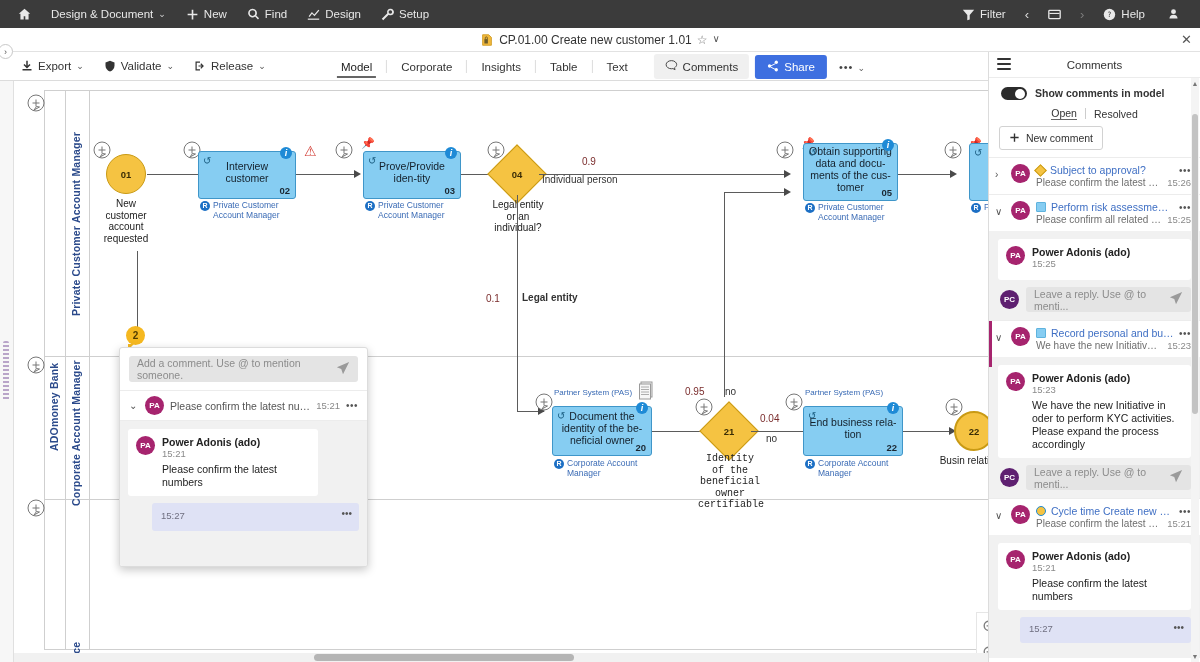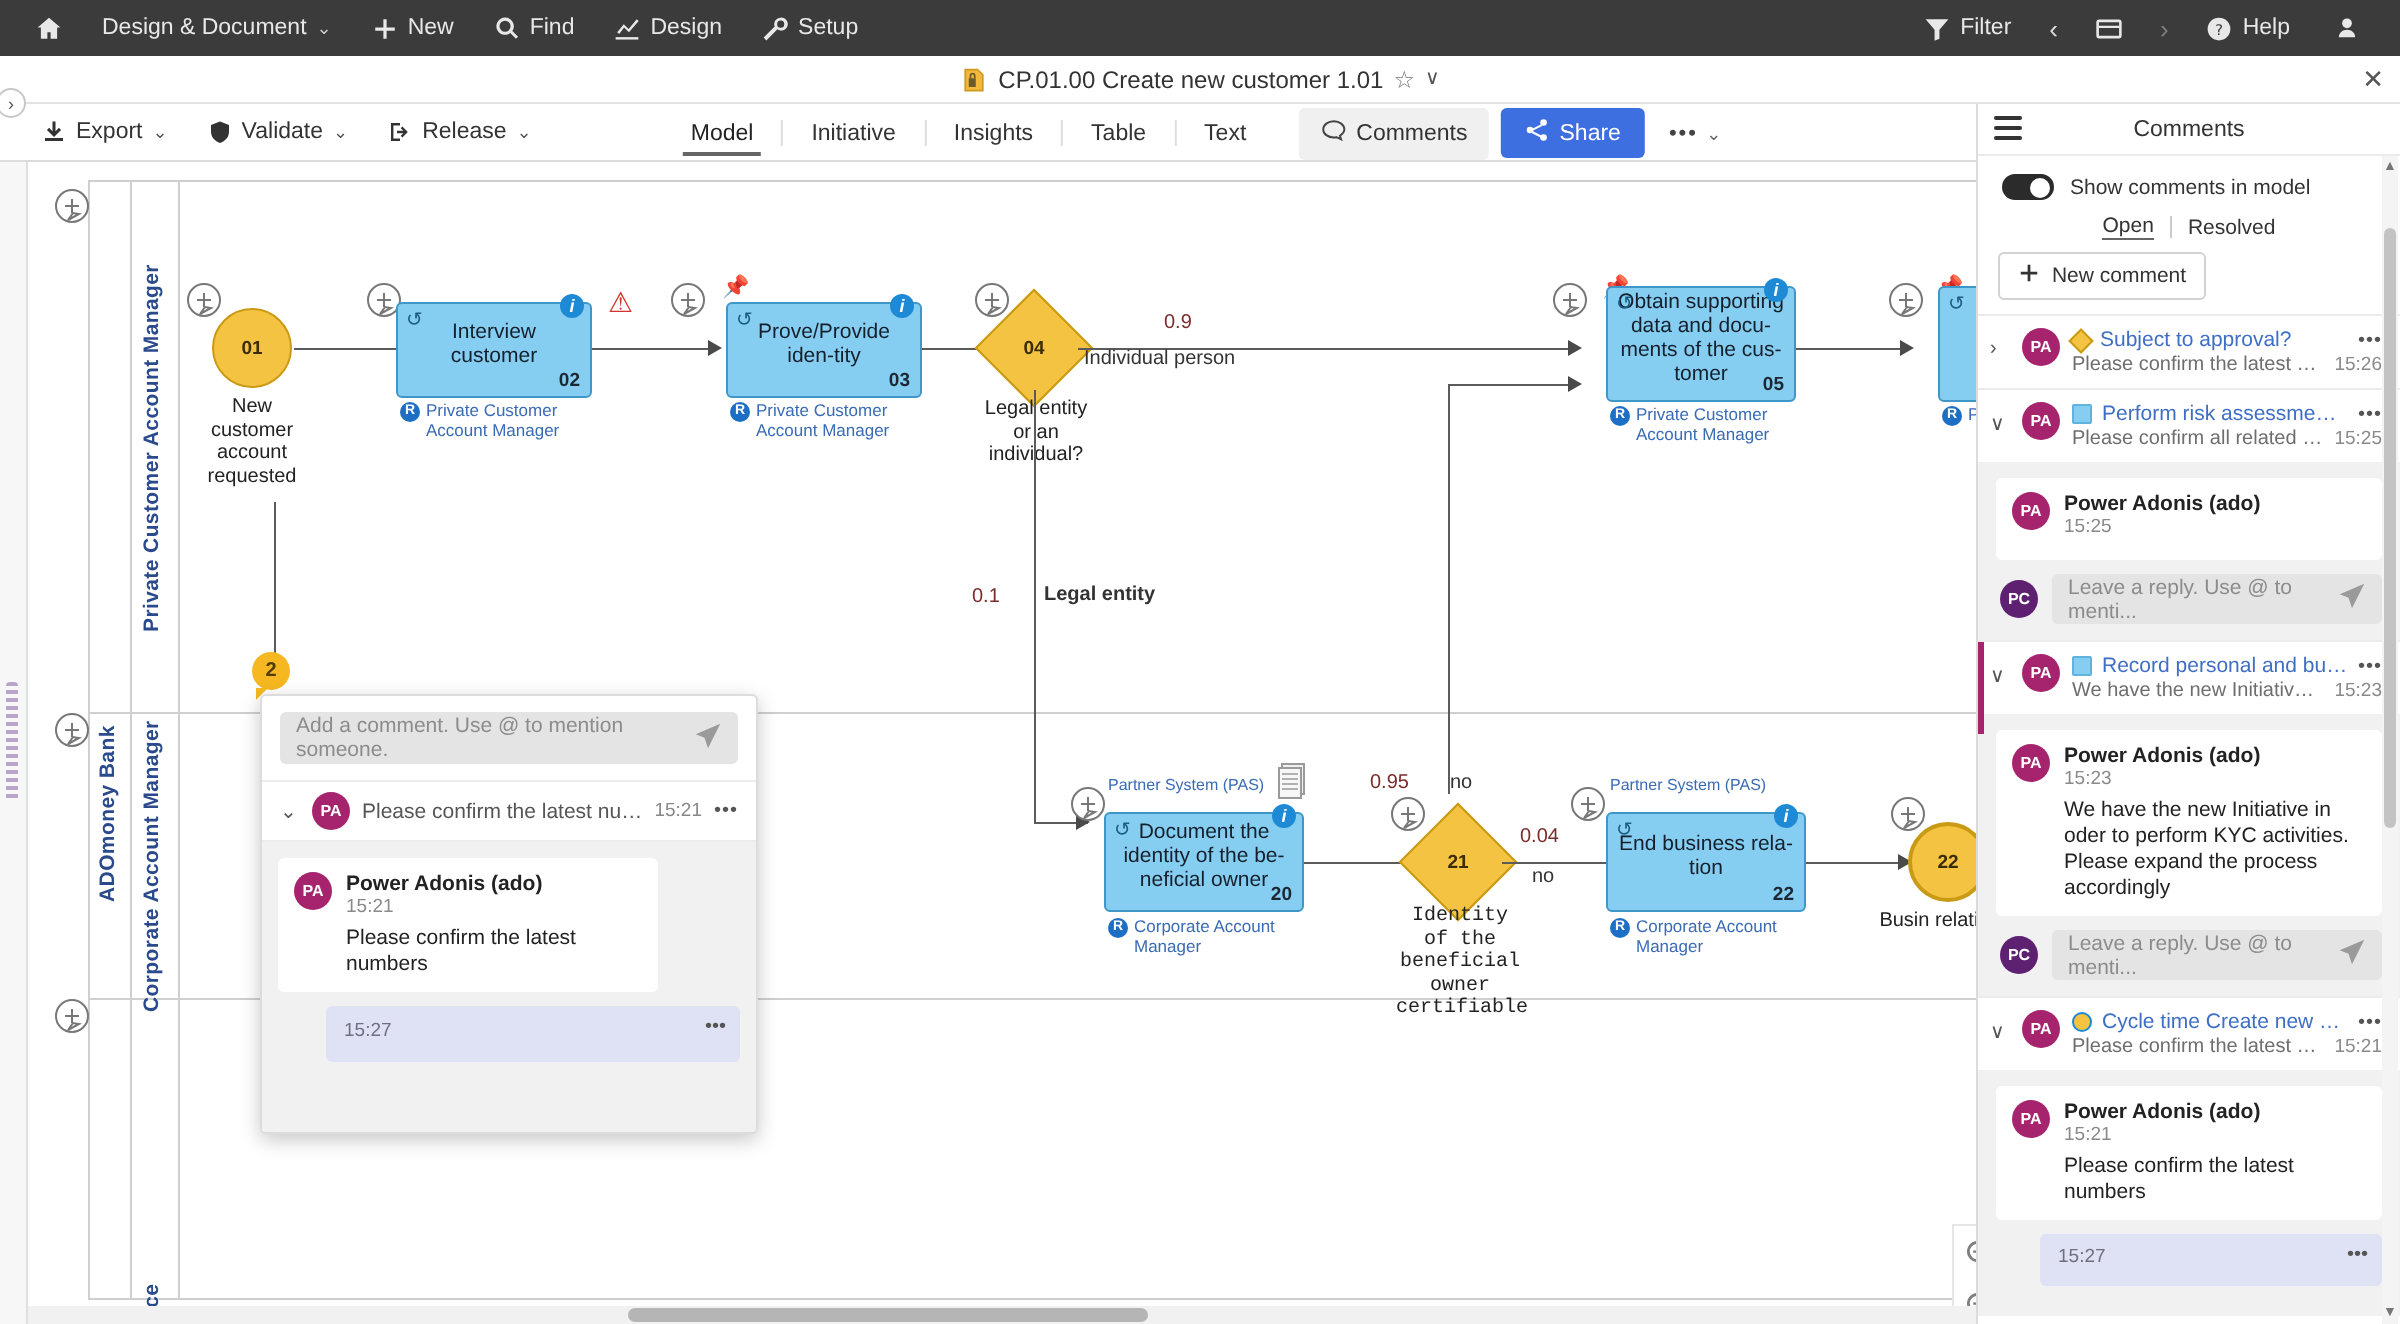--- a/index.html
+++ b/index.html
@@ -180,21 +180,21 @@
     background: #f5b820; color: #513c00; font-size: 10px; font-weight: bold;
     display: flex; align-items: center; justify-content: center;
   }
   .badge-marker::after {
     content: ""; position: absolute; left: 2px; bottom: -5px;
     border-left: 6px solid #f5b820; border-bottom: 6px solid transparent;
   }
 
   
   .popup {
-    position: absolute; left: 116px; top: 266px; width: 249px; height: 220px;
+    position: absolute; left: 105px; top: 266px; width: 249px; height: 220px;
     background: #fff; border: 1px solid #dcdcdc; border-radius: 3px;
     box-shadow: 0 3px 10px rgba(0,0,0,.22); z-index: 40; overflow: hidden;
   }
   .popup-input {
     margin: 8px 9px; height: 26px; background: #e4e4e4; border-radius: 3px;
     display: flex; align-items: center; padding: 0 8px;
     font-size: 10.5px; color: #8c8c8c;
   }
   .send-ico { margin-left: auto; color: #8f8f8f; font-size: 12px; }
   .popup-head {
@@ -260,21 +260,21 @@
   }
   .hamb { position: absolute; left: 8px; top: 6px; width: 14px; height: 12px; cursor: pointer; }
   .hamb span { display: block; height: 2px; background: #333; margin-bottom: 3px; border-radius: 1px; }
   .rp-title { width: 100%; text-align: center; font-size: 11.5px; color: #333; }
   .rp-scroll-track {
     position: absolute; right: 1px; top: 26px; width: 8px; height: 584px; background: #f4f4f4;
   }
   .rp-scroll-thumb { position: absolute; left: 1px; top: 36px; width: 6px; height: 300px; background: #c3c3c3; border-radius: 3px; cursor: grab;}
   .rp-arrow { position: absolute; left: 0; width: 8px; text-align: center; font-size: 7px; color: #777; }
 
-  .toggle-row { display: flex; align-items: flex-end; gap: 8px; padding: 9px 10px 4px 12px; }
+  .toggle-row { display: flex; align-items: flex-start; gap: 8px; padding: 9px 10px 4px 12px; font-weight: bold; }
   .toggle {
     width: 26px; height: 13px; border-radius: 7px; background: #2b2b2b; position: relative; cursor: pointer;
   }
   .toggle .knob { position: absolute; left: 14px; top: 1.5px; width: 10px; height: 10px; border-radius: 50%; background: #fff; }
   .toggle-lbl { font-size: 10.5px; color: #333; }
   .filter-row { display: flex; align-items: center; justify-content: center; gap: 8px; padding: 3px 0 6px; }
   .filt { font-size: 10.5px; color: #333; cursor: pointer; }
   .filt.active { border-bottom: 1px solid #666; }
   .filt-div { width: 1px; height: 11px; background: #ccc; }
   .newcomment {
@@ -437,21 +437,21 @@
             </svg>
         </span>
         <span>Release</span>
         <span class="caret">⌄</span>
       </div>
     </div>
 
     <div class="ab-center">
       <div class="tab active">Model</div>
       <div class="tab-div"></div>
-      <div class="tab">Initiative</div>
+      <div class="tab">Corporate</div>
       <div class="tab-div"></div>
       <div class="tab">Insights</div>
       <div class="tab-div"></div>
       <div class="tab">Table</div>
       <div class="tab-div"></div>
       <div class="tab">Text</div>
 
       <div class="comments-btn">
         <span>
           <svg viewBox="0 0 16 16" width="13" height="13">

